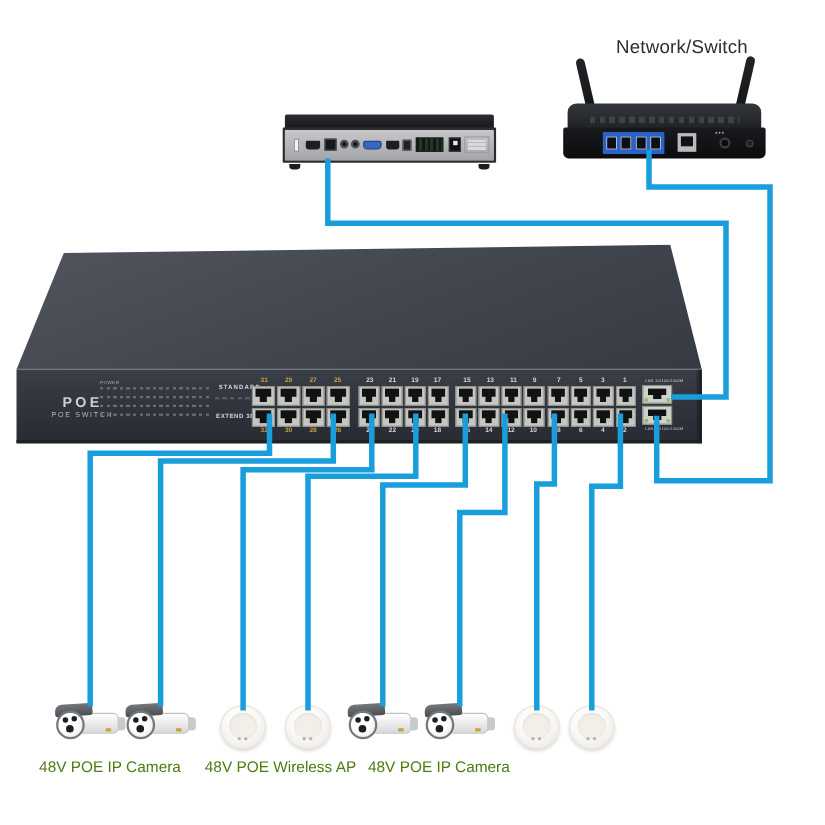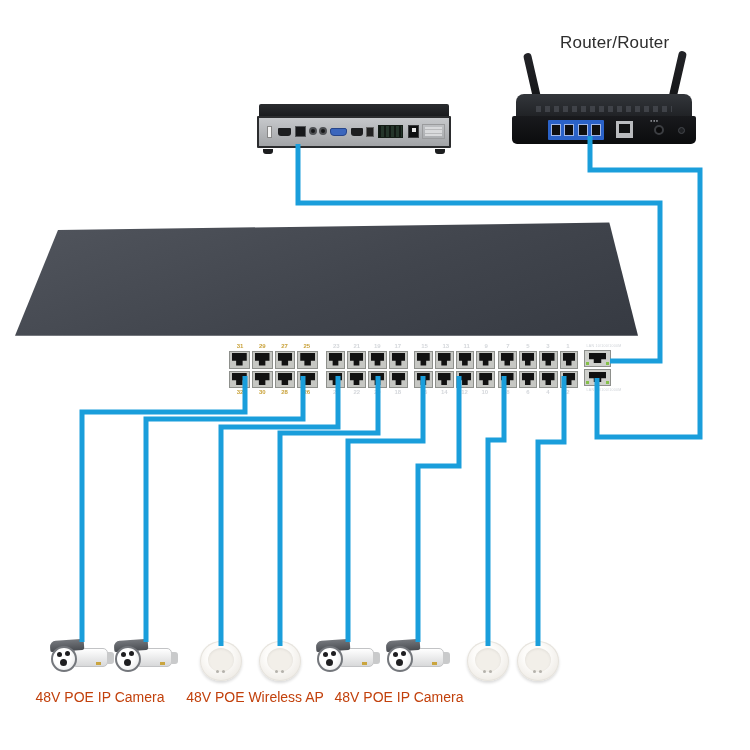--- a/index.html
+++ b/index.html
@@ -115,28 +115,28 @@
   .cam-mark { position:absolute; left:46px; top:23px; width:5px; height:3px; background:#caa53f; }
 
   .ap { position:absolute; top:641px; width:42px; height:40px; border-radius:50%; z-index:2;
     background:radial-gradient(circle at 45% 38%, #fdfcfa 35%, #f0ede8 72%, #e3e0da);
     box-shadow:inset 0 0 0 1px #e6e3dd, 0 2px 3px rgba(0,0,0,0.14); }
   .ap::before { content:''; position:absolute; left:8px; top:7px; right:8px; bottom:9px; border-radius:50%;
     background:#f2efe9; box-shadow:inset 0 1px 3px rgba(0,0,0,0.07); }
   .ap::after { content:''; position:absolute; left:16px; bottom:8px; width:3px; height:3px; border-radius:50%;
     background:#b5b2ac; box-shadow:6px 0 0 #b5b2ac; }
 
-  .dev-label { position:absolute; top:689px; transform:translateX(-50%); font-size:14px; color:#c2410c; white-space:nowrap; z-index:2; }
+  .dev-label { position:absolute; top:689px; transform:translateX(-50%); font-size:14px; color:#4d7c0f; white-space:nowrap; z-index:2; }
 </style>
 </head>
 <body>
 
 <div id="canvas">
 
-  <div class="title" style="left:560px; top:33px;">Router/Router</div>
+  <div class="title" style="left:560px; top:33px;">Network/Switch</div>
 
   <div class="nvr">
     <div class="nvr-top"></div>
     <div class="nvr-back">
       <div class="nvr-port p-usb"></div>
       <div class="nvr-port p-hdmi"></div>
       <div class="nvr-port p-lan"></div>
       <div class="nvr-port p-rca1"></div>
       <div class="nvr-port p-rca2"></div>
       <div class="nvr-port p-vga"></div>
@@ -164,20 +164,35 @@
         <div class="lan-port"></div>
       </div>
       <div class="wan-port"></div>
       <div class="pwr-text">●●●</div>
       <div class="pwr-jack"></div>
       <div class="rt-btn"></div>
     </div>
   </div>
 
   <div class="sw-topface"></div>
+  <div class="sw-front">
+    <div class="sw-right-edge"></div>
+    <div class="sw-name1">POE</div>
+    <div class="sw-name2">POE SWITCH</div>
+    <div class="sw-powerlbl">POWER</div>
+    <div class="led-rows">
+      <div class="led-row"></div>
+        <div class="led-row"></div>
+        <div class="led-row"></div>
+        <div class="led-row"></div>
+    </div>
+    <div class="sw-standard">STANDARD</div>
+    <div class="sw-midline"></div>
+    <div class="sw-extend">EXTEND 380M</div>
+  </div>
 
   <div id="banks">
       <div class="port-bank" style="left: 229px; width: 89px;">
         <div class="nums nums-top" style="color: rgb(201, 162, 58);">
           <div>31</div>
           <div>29</div>
           <div>27</div>
           <div>25</div>
         </div>
         <div class="port-grid">

